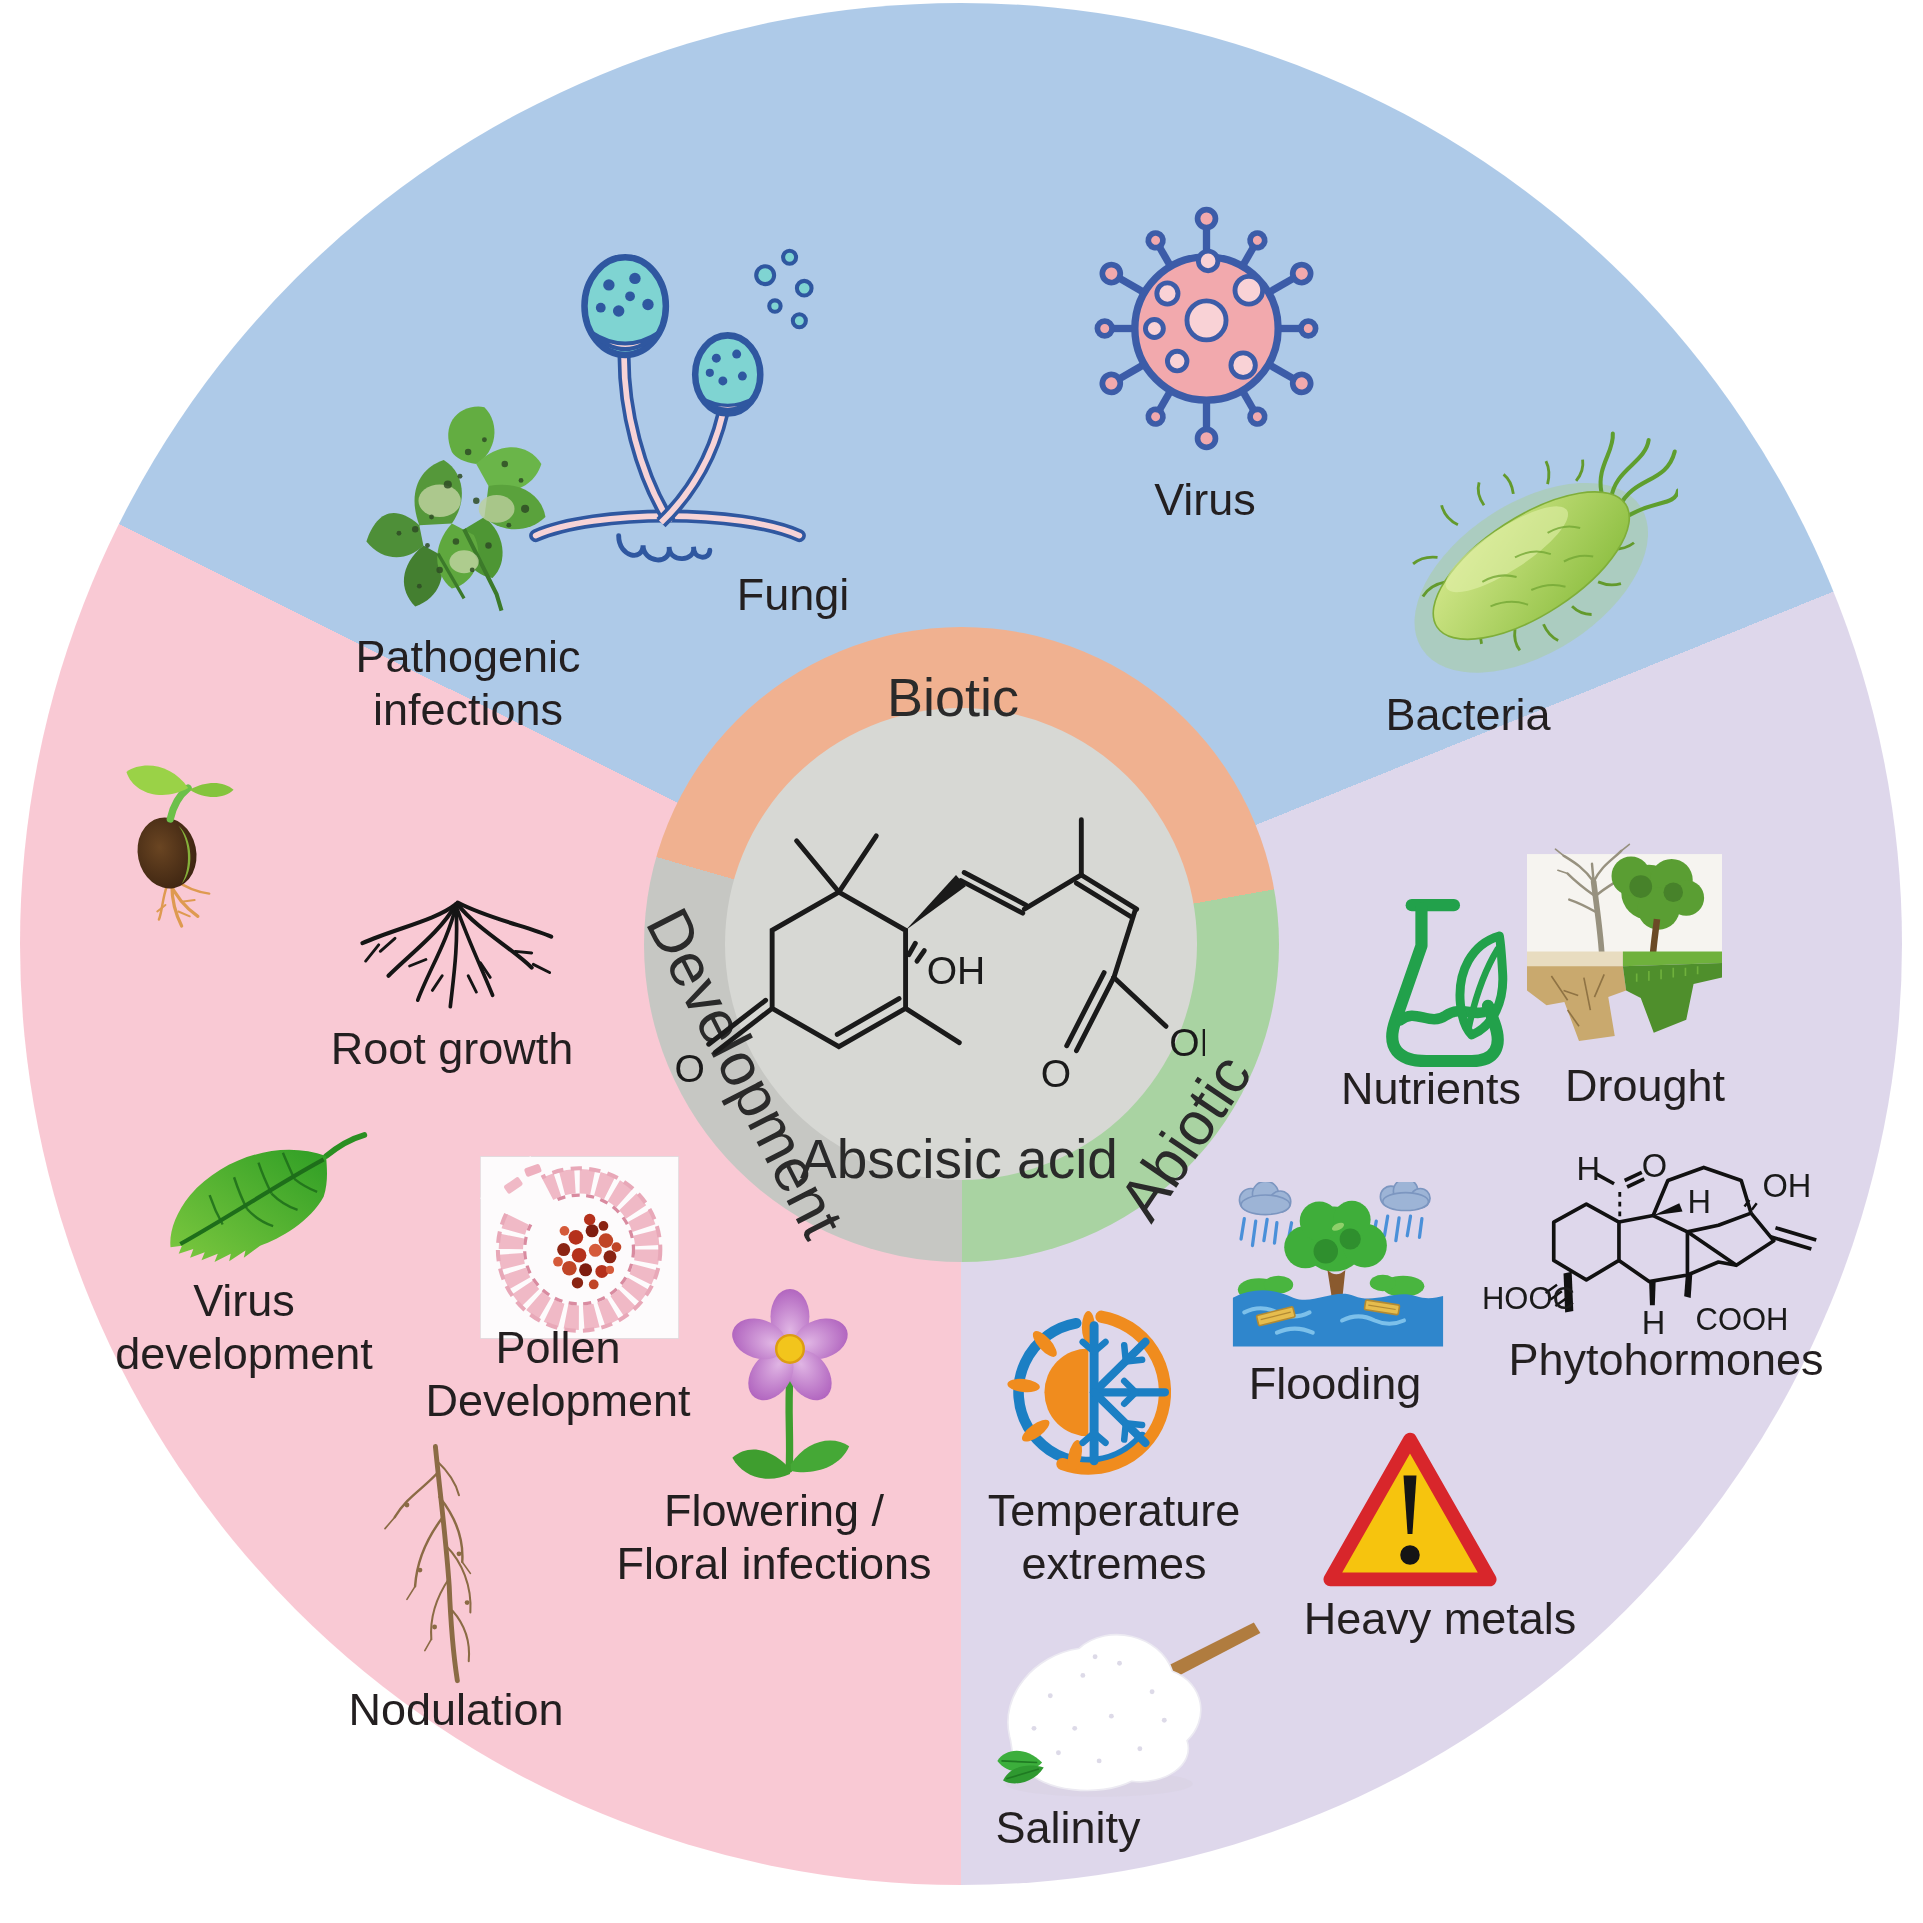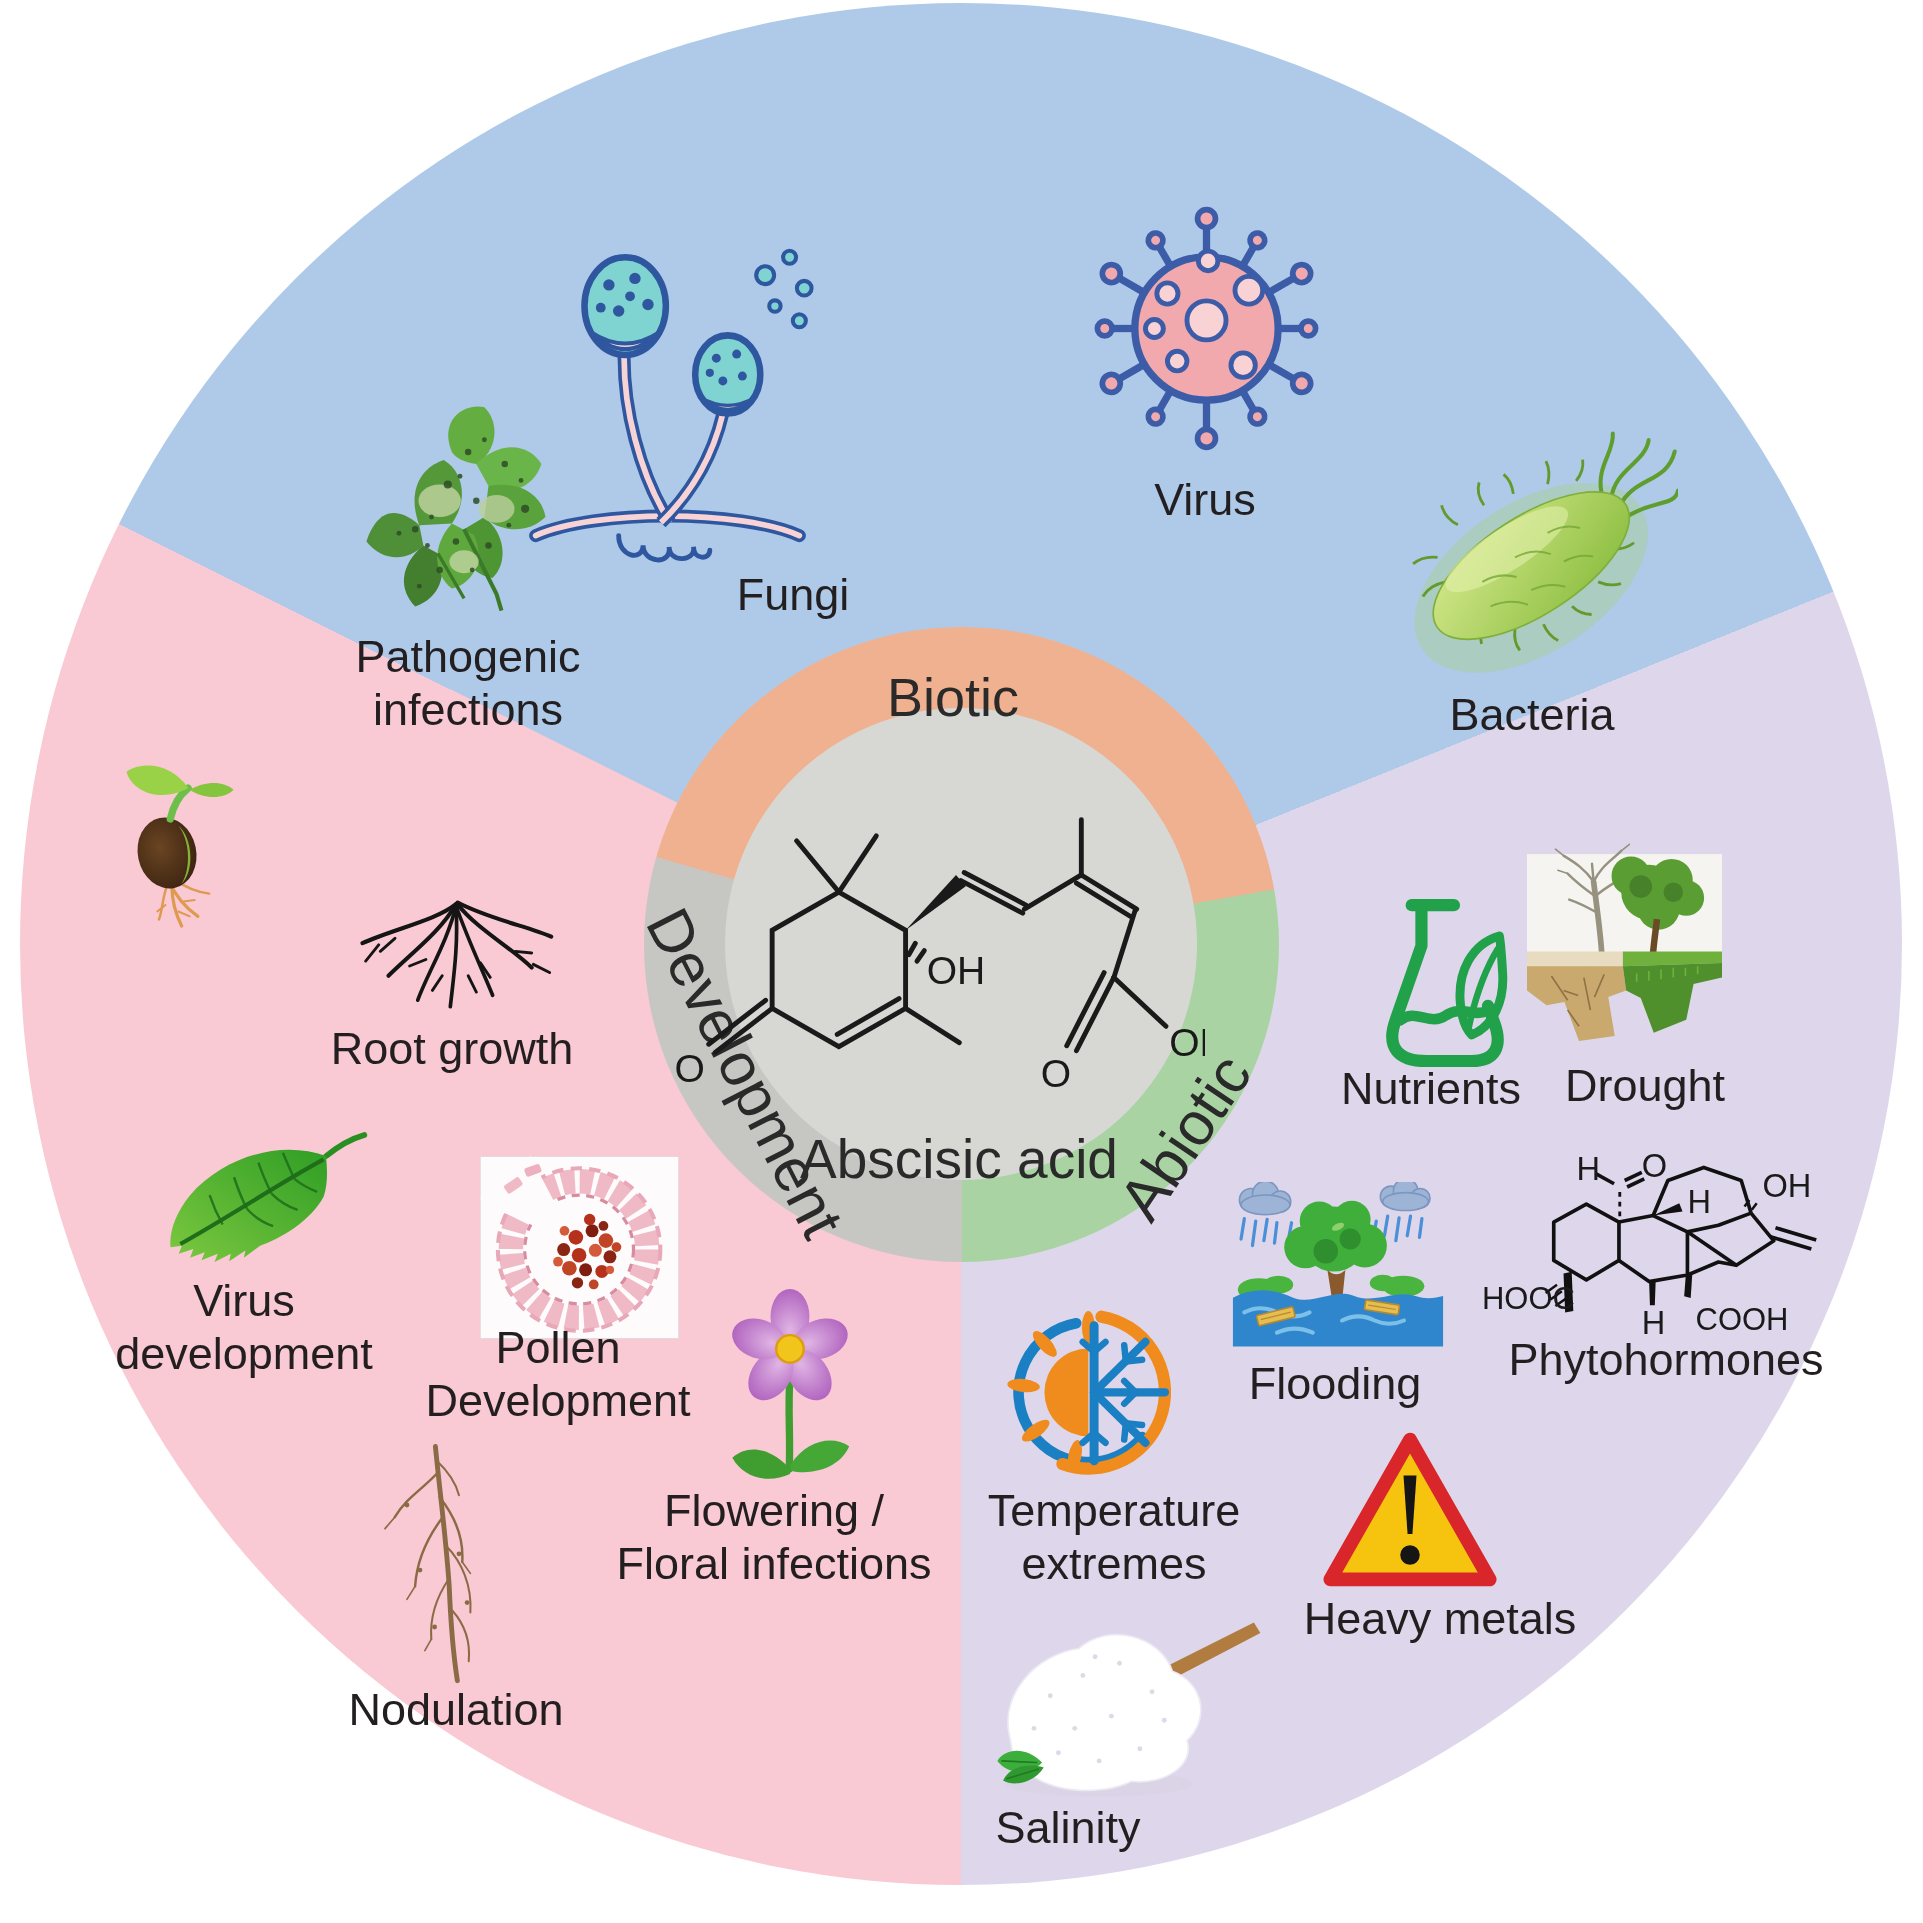--- a/index.html
+++ b/index.html
@@ -186,21 +186,21 @@
     <ellipse cx="120" cy="150" rx="88" ry="26" transform="rotate(-33 120 150)" fill="#e6f2ae" opacity="0.55"></ellipse>
     <g stroke="#74a835" stroke-width="2.5" fill="none" opacity="0.8">
       <path d="M90,190 q20,-12 42,-6"></path>
         <path d="M130,160 q22,-12 44,-4"></path>
         <path d="M170,130 q20,-12 40,-6"></path>
       <path d="M100,220 q24,-10 46,-2"></path>
         <path d="M150,200 q22,-10 42,-4"></path>
         <path d="M190,165 q18,-10 36,-6"></path>
     </g>
   </svg>
-  <div class="lbl" style="left:1532px;top:715px">Bacteria</div>
+  <div class="lbl" style="left:1468px;top:715px">Bacteria</div>
 
   <div class="abs" id="center-ring"></div>
   <div class="abs" id="center-hub"></div>
 
   <div class="ringlbl" id="ring-label-biotic">Biotic</div>
   <div class="ringlbl" id="ring-label-development">Development</div>
   <div class="ringlbl" id="ring-label-abiotic">Abiotic</div>
 
   <svg class="abs" style="left:668px;top:782px" width="537" height="334" viewBox="0 0 660 410">
     <g stroke="#1a1a1a" stroke-width="6" fill="none" stroke-linecap="round">

